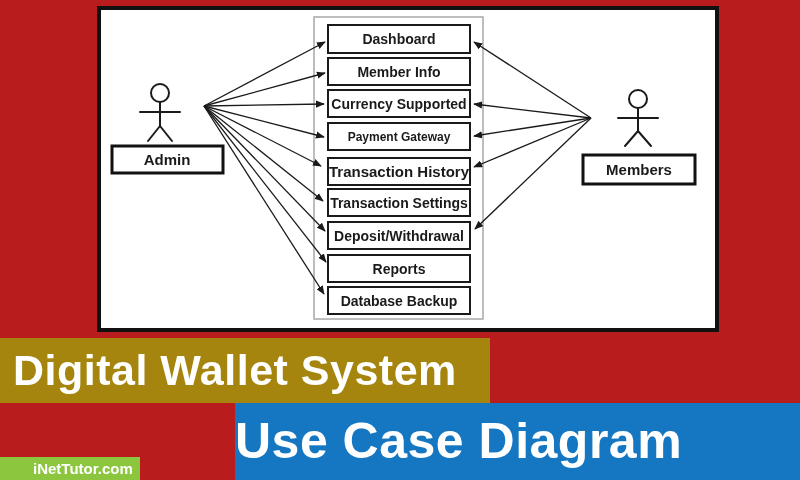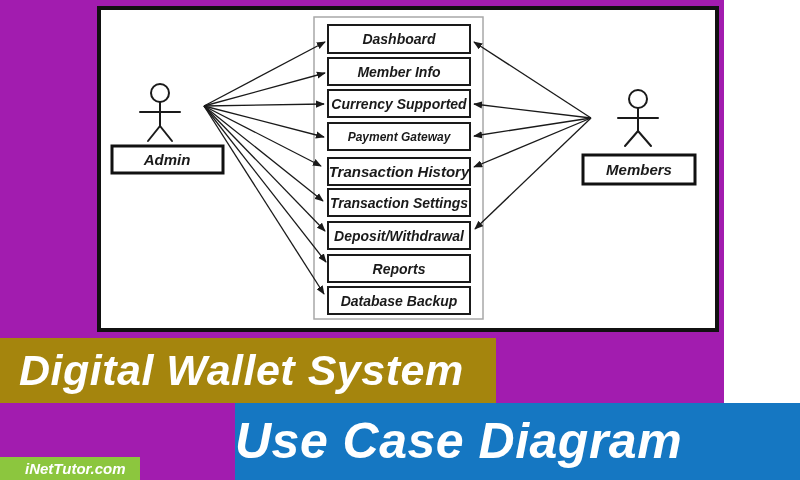--- a/index.html
+++ b/index.html
@@ -6,24 +6,23 @@
     margin: 0;
     padding: 0;
     width: 800px;
     height: 480px;
     background: #ffffff;
     overflow: hidden;
     font-family: "Liberation Sans", sans-serif;
   }
   .stage {
     position: relative;
-    width: 724px;
+    width: 800px;
     height: 480px;
-    background: #a21caf;
-    font-style: italic;
+    background: #b91c1c;
   }
   .diagram-svg {
     position: absolute;
     left: 0;
     top: 0;
   }
   .banner {
     position: absolute;
     color: #ffffff;
     font-weight: bold;
@@ -31,42 +30,42 @@
     overflow: hidden;
   }
   .banner-gold {
     left: 0;
     top: 338px;
     width: 477px;
     height: 65px;
     background: #a5850d;
     font-size: 43px;
     line-height: 65px;
-    padding-left: 19px;
+    padding-left: 13px;
     letter-spacing: 0.5px;
   }
   .banner-blue {
     left: 235px;
     top: 403px;
     width: 565px;
     height: 77px;
     background: #1577c2;
     font-size: 50px;
     line-height: 77px;
     letter-spacing: 0.5px;
   }
   .banner-green {
     left: 0;
     top: 457px;
     width: 140px;
     height: 23px;
     background: #8cc63e;
     font-size: 15px;
     line-height: 23px;
-    padding-left: 25px;
+    padding-left: 33px;
     box-sizing: border-box;
   }
   .uc-label {
     font-family: "Liberation Sans", sans-serif;
     font-weight: bold;
     fill: #1a1a1a;
   }
   .actor-label {
     font-family: "Liberation Sans", sans-serif;
     font-weight: bold;

